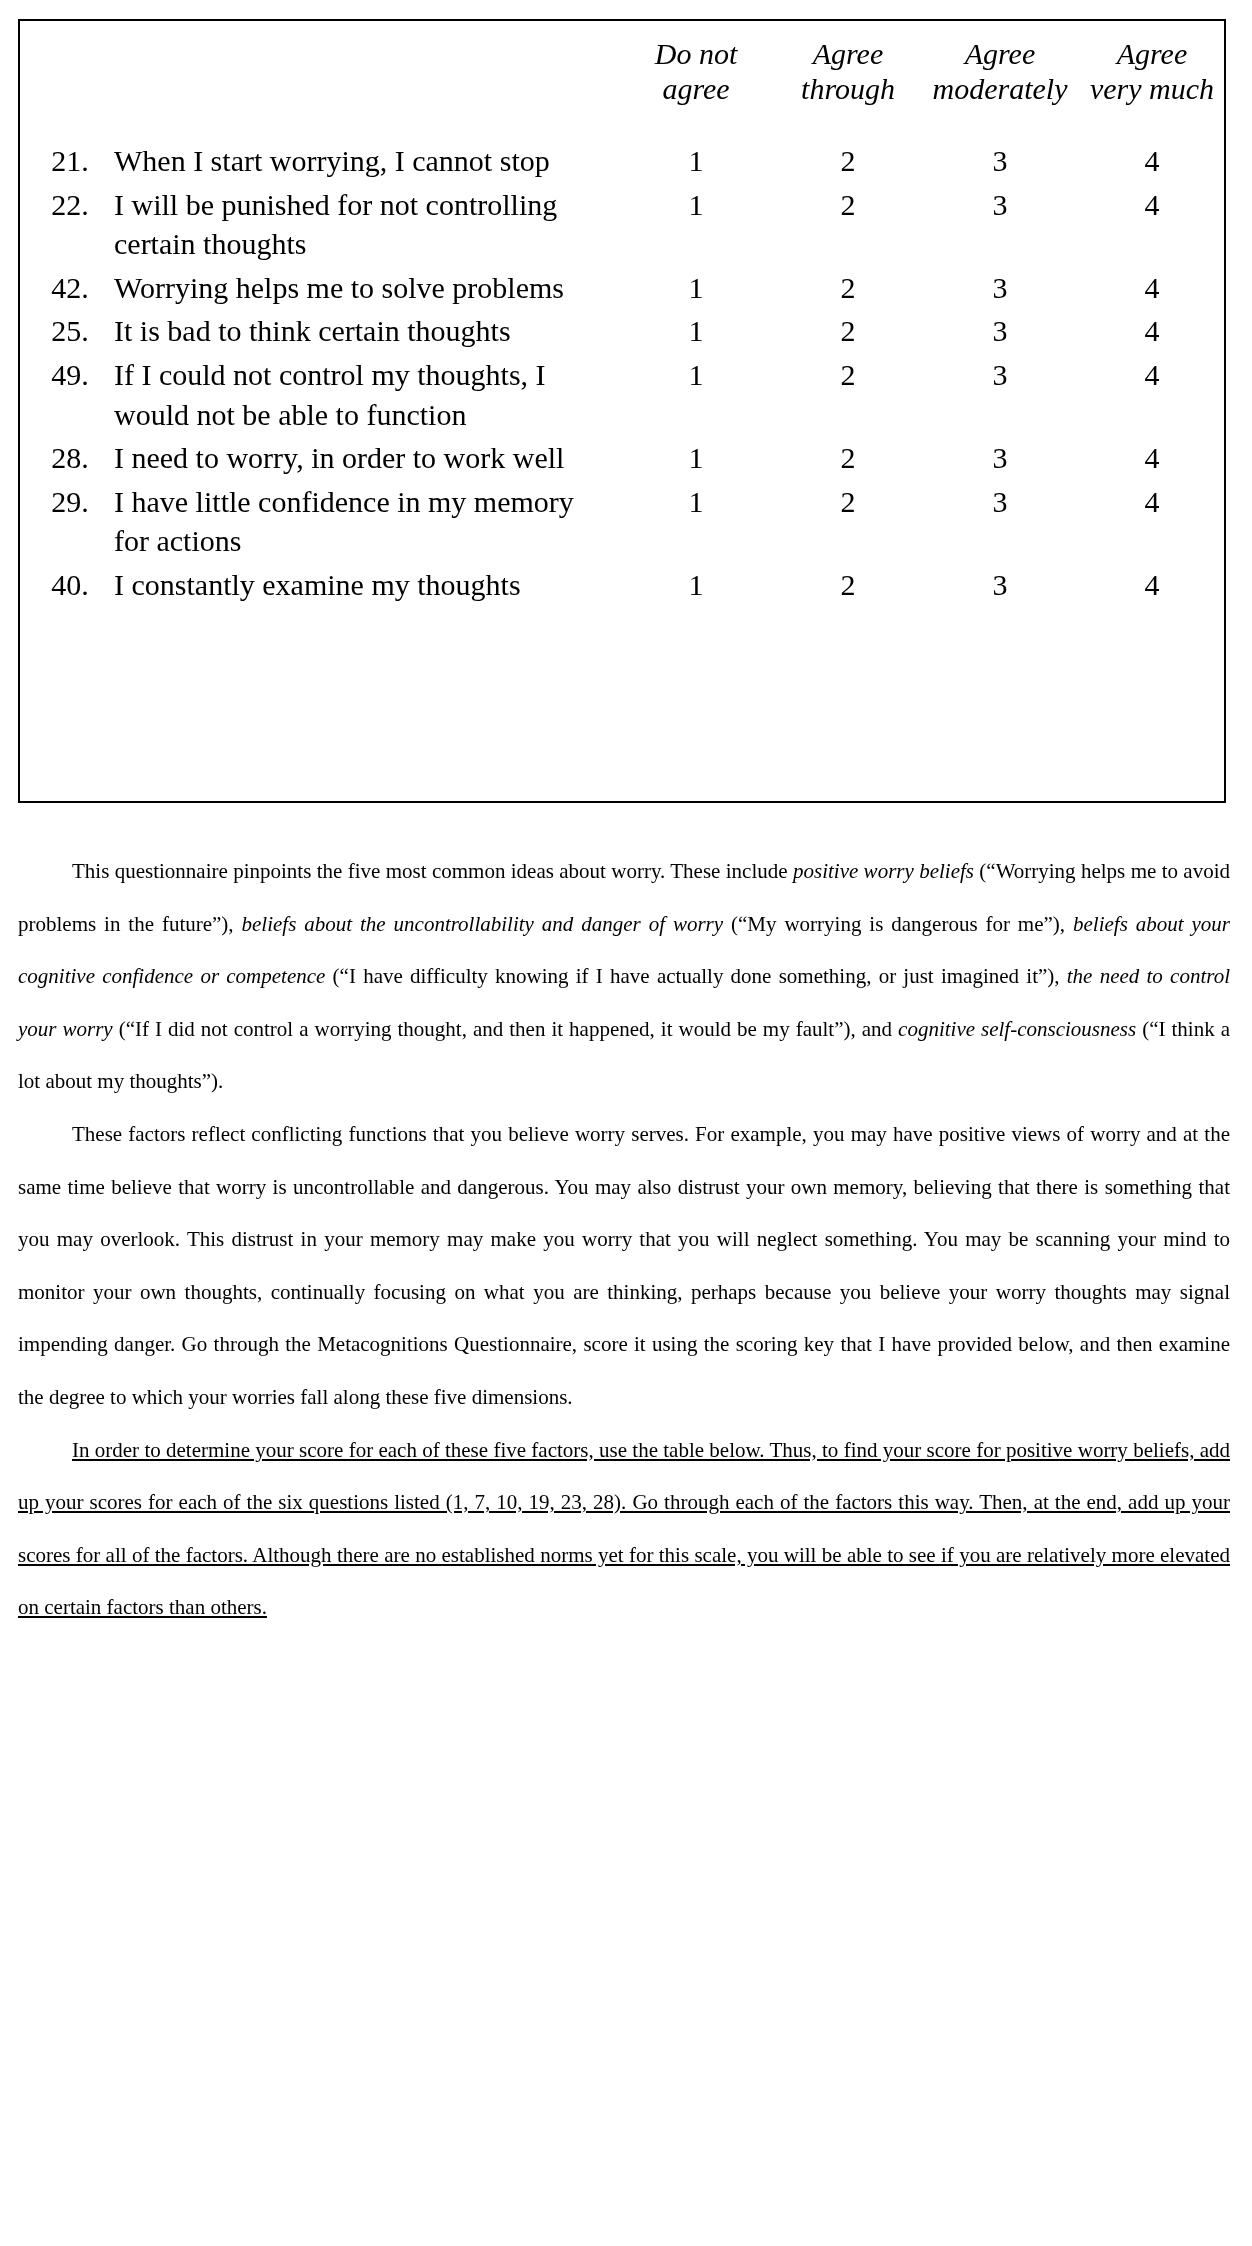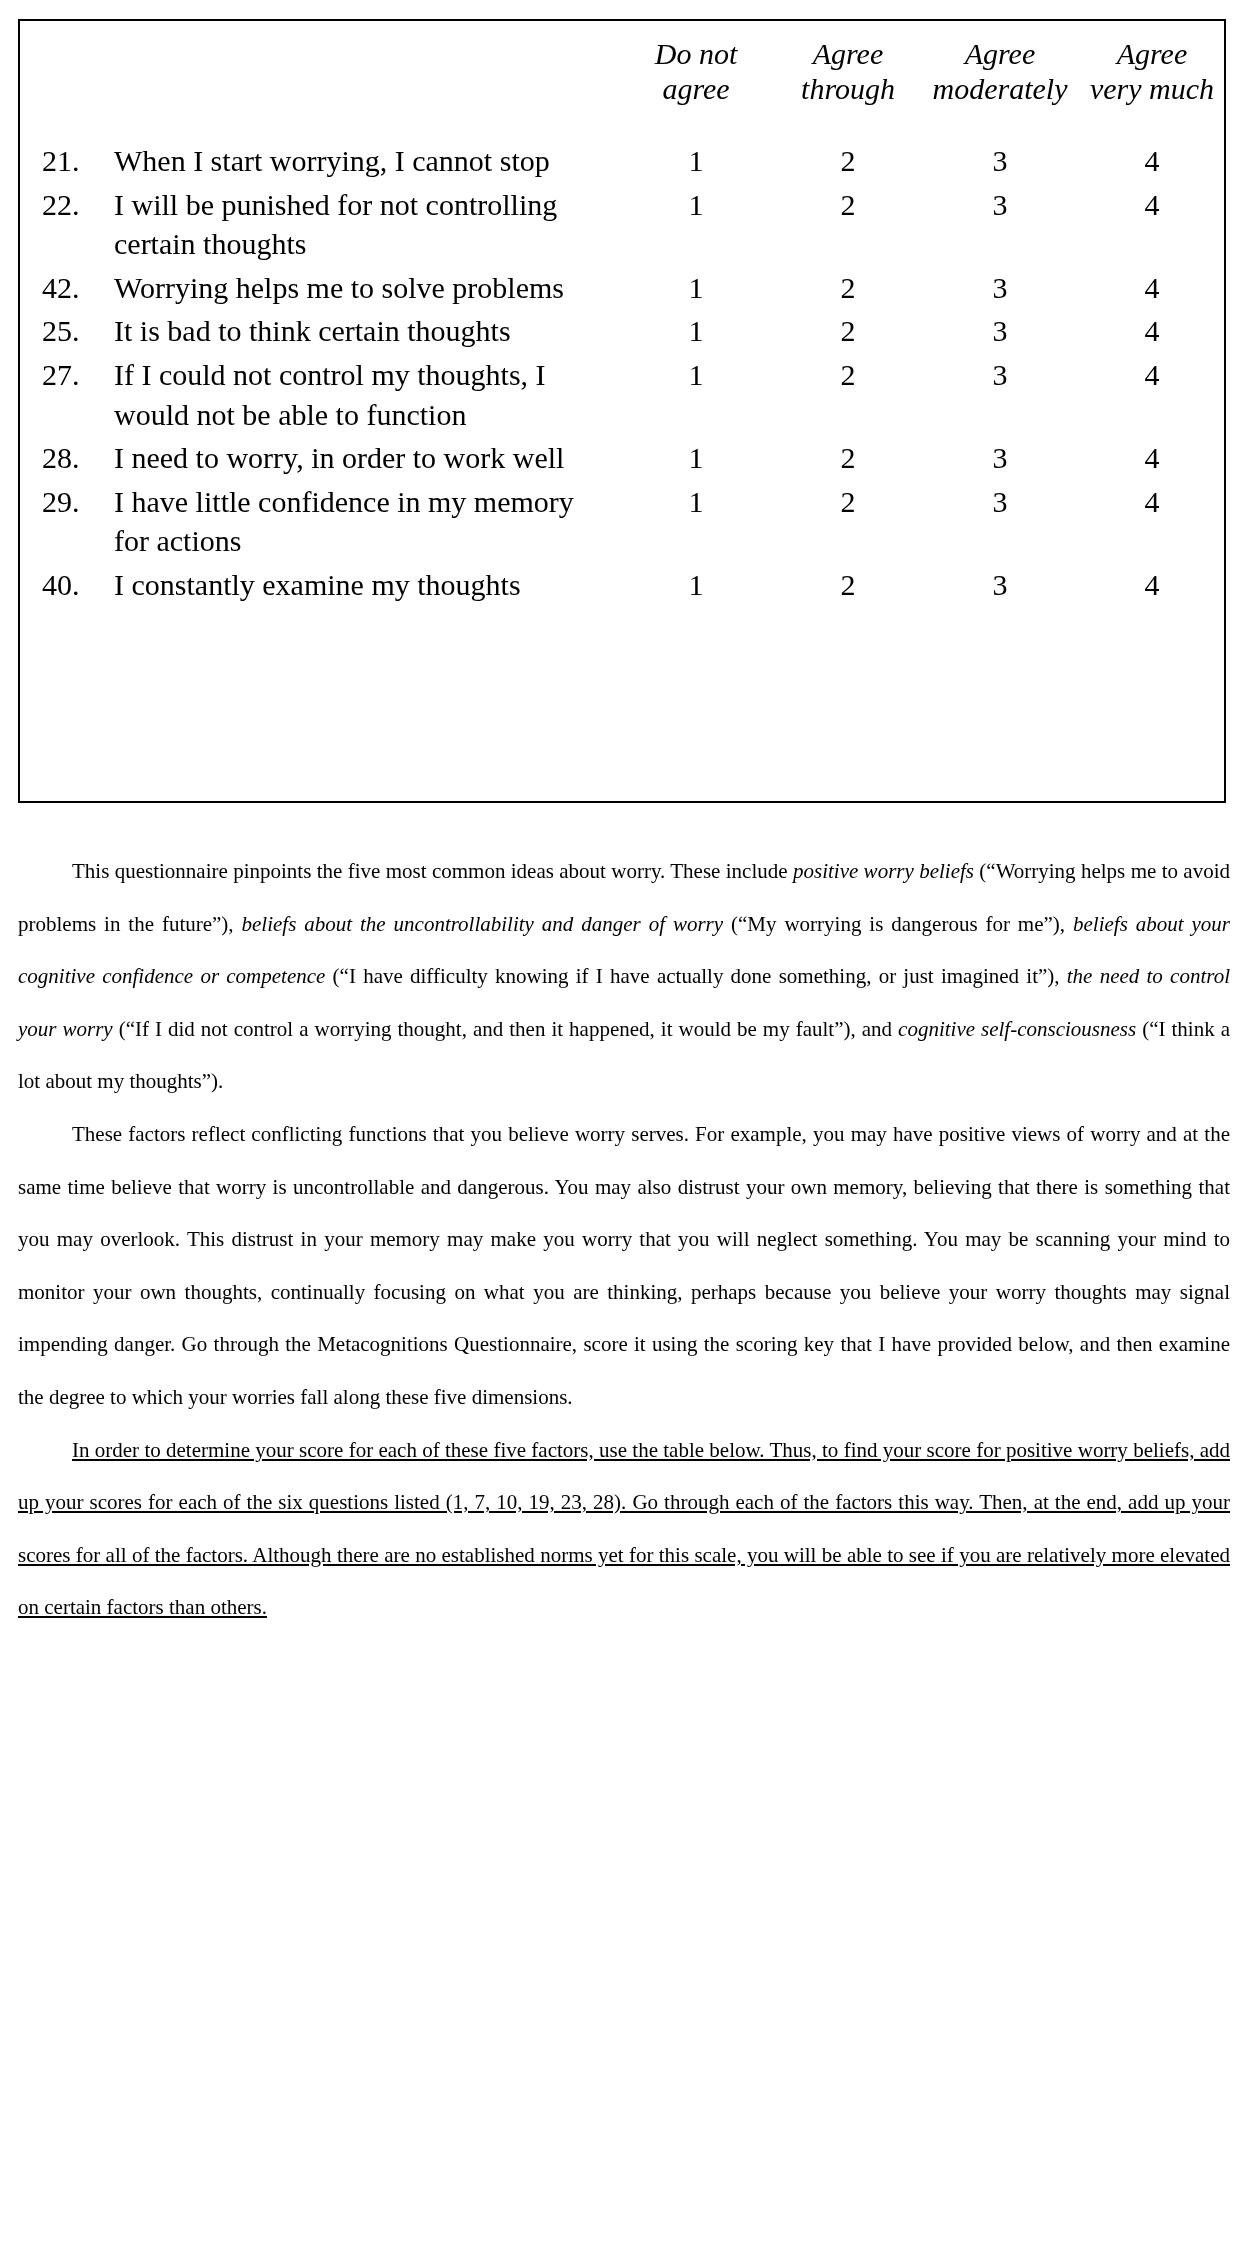--- a/index.html
+++ b/index.html
@@ -70,21 +70,21 @@
   tbody tr.q-row:first-child td { padding-top: 16px; }
 
   .item-inner {
     display: flex;
     align-items: flex-start;
   }
   .item-num {
     display: inline-block;
     width: 56px;
     flex: 0 0 56px;
-    text-align: left;
+    text-align: center;
     padding-right: 16px;
     box-sizing: content-box;
   }
   .item-text {
     display: block;
     max-width: 480px;
   }
   td.score-cell {
     text-align: center;
   }
@@ -189,21 +189,21 @@
           </div>
         </td>
         <td class="score-cell">1</td>
         <td class="score-cell">2</td>
         <td class="score-cell">3</td>
         <td class="score-cell">4</td>
       </tr>
       <tr class="q-row">
         <td class="item-cell">
           <div class="item-inner">
-            <span class="item-num">27.</span>
+            <span class="item-num">49.</span>
             <span class="item-text">If I could not control my thoughts, I would not be able to function</span>
           </div>
         </td>
         <td class="score-cell">1</td>
         <td class="score-cell">2</td>
         <td class="score-cell">3</td>
         <td class="score-cell">4</td>
       </tr>
       <tr class="q-row">
         <td class="item-cell">

